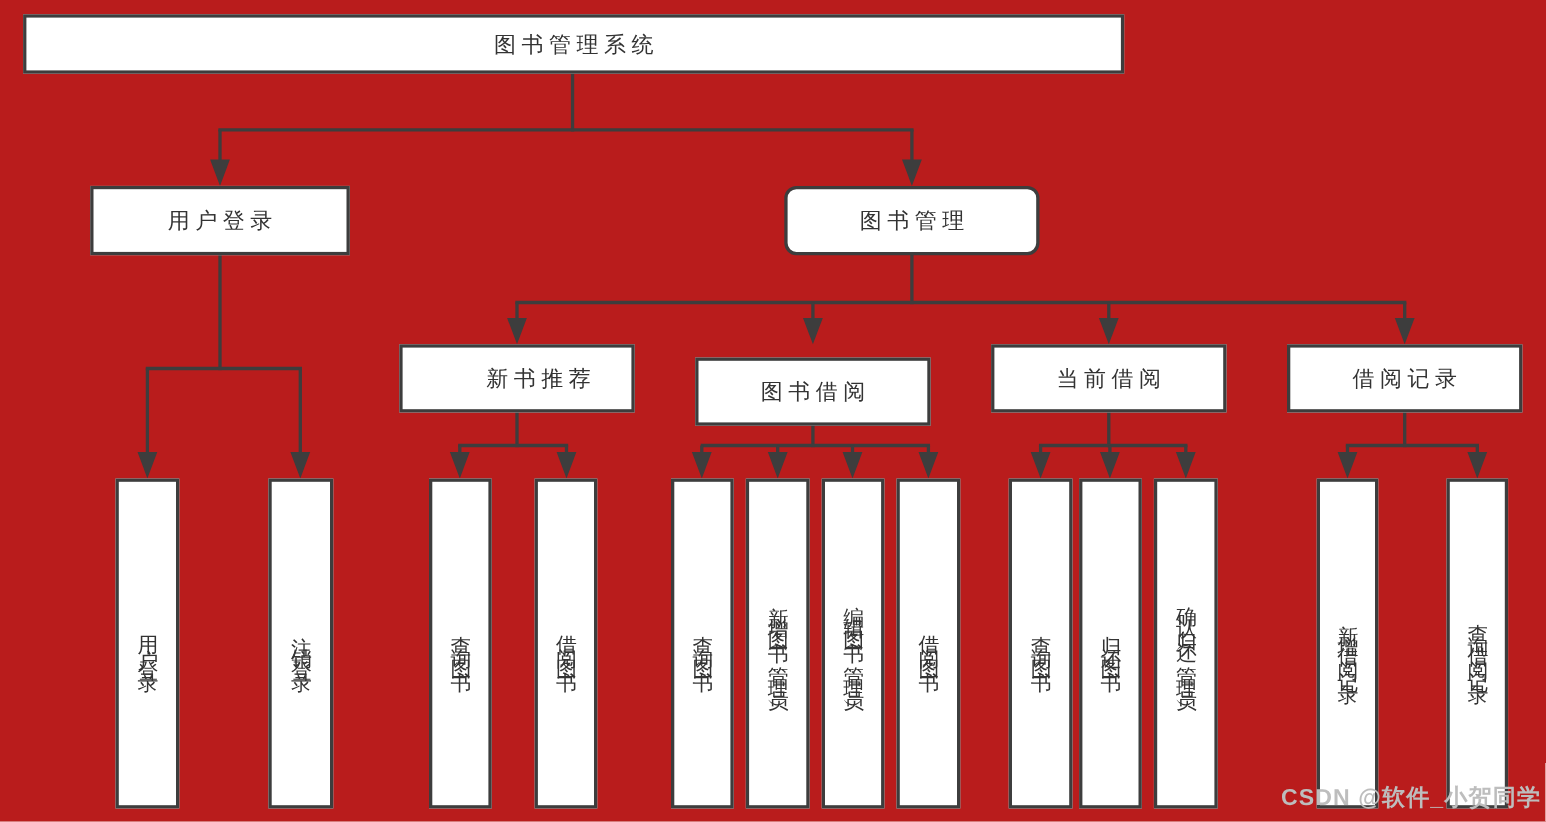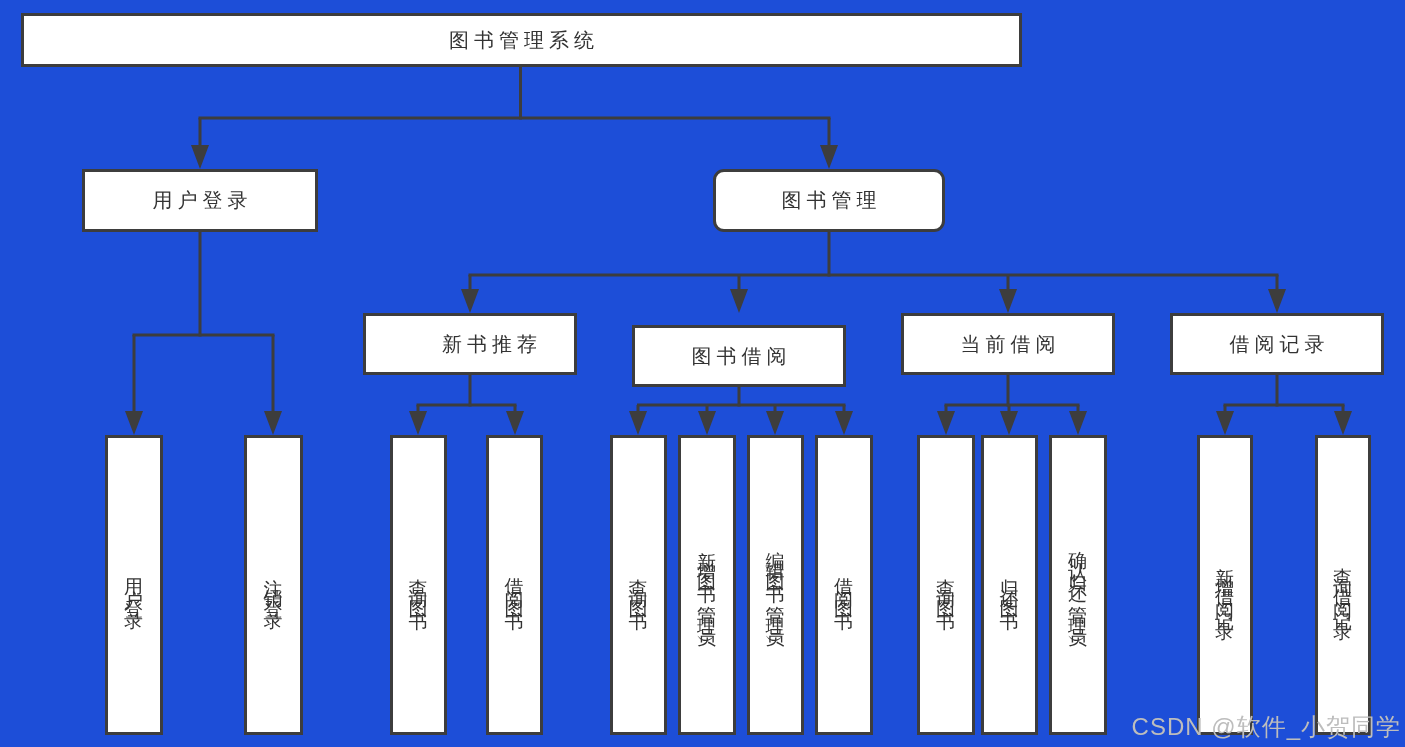--- a/index.html
+++ b/index.html
@@ -5,21 +5,21 @@
   html, body {
     margin: 0;
     padding: 0;
     background: #ffffff;
     font-family: "Liberation Sans", "DejaVu Sans", sans-serif;
   }
   .canvas {
     position: relative;
     width: 1405px;
     height: 747px;
-    background: #1d4ed8;
+    background: #b91c1c;
     overflow: hidden;
   }
   .connectors {
     position: absolute;
     left: 0;
     top: 0;
     width: 1405px;
     height: 747px;
   }
   .box {
@@ -43,25 +43,26 @@
     text-orientation: mixed;
     font-size: 19px;
     letter-spacing: 11px;
     line-height: 1;
     white-space: nowrap;
   }
   .watermark {
     position: absolute;
     right: 4px;
     top: 711px;
-    font-size: 24px;
+    font-size: 21px;
     color: #bdbdbd;
     letter-spacing: 1px;
     white-space: nowrap;
     z-index: 10;
+    font-weight: bold;
   }
 </style>
 </head>
 <body>
 
 <div class="canvas">
 
   <svg class="connectors" width="1405" height="747" viewBox="0 0 1405 747" xmlns="http://www.w3.org/2000/svg">
     <g stroke="#3d3d3d" stroke-width="3" fill="none">
 

